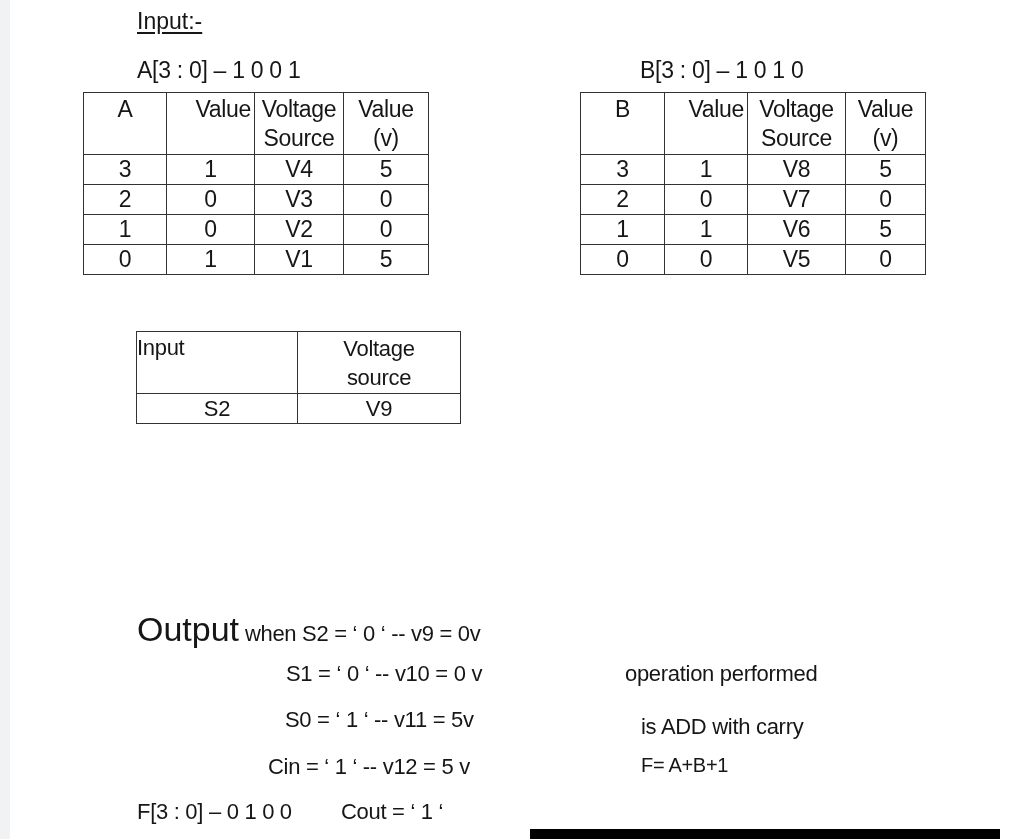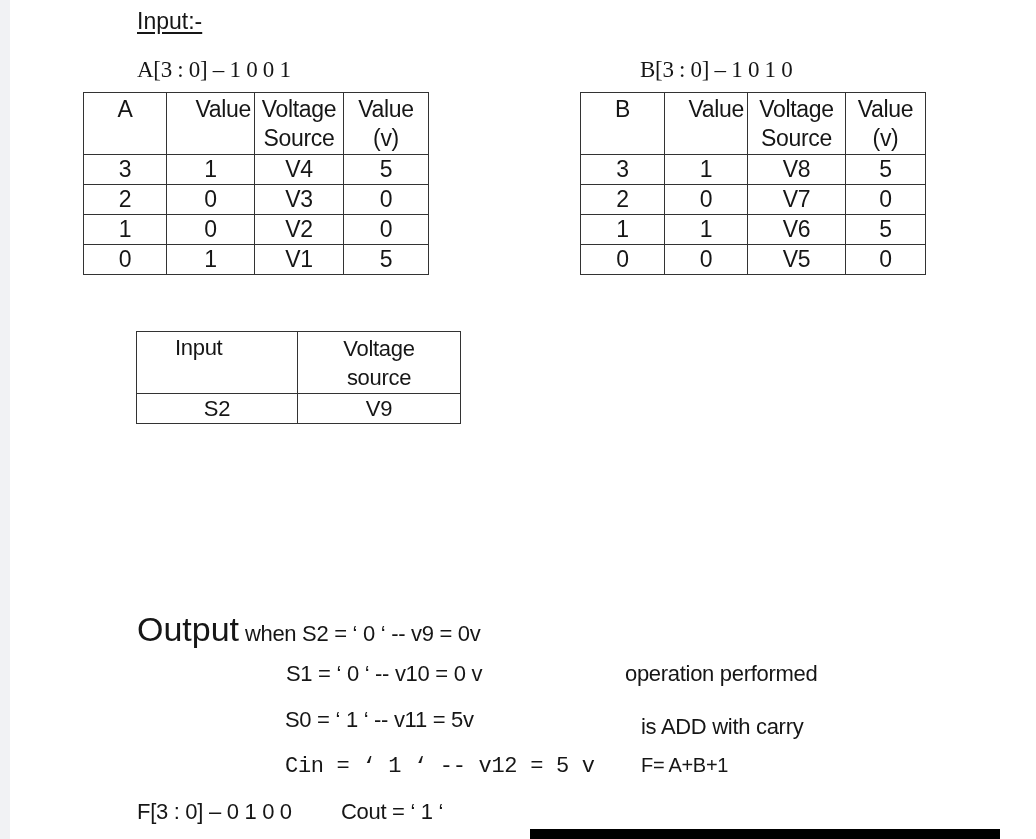--- a/index.html
+++ b/index.html
@@ -3,21 +3,21 @@
 <meta charset="utf-8">
 <style>
   html, body { margin: 0; padding: 0; }
   body {
     width: 1036px; height: 839px; position: relative; overflow: hidden;
     background: #ffffff; color: #161616;
     font-family: "Liberation Sans", sans-serif;
   }
   .left-strip { position: absolute; left: 0; top: 0; width: 10px; height: 839px; background: #f1f2f4; }
   .abs { position: absolute; white-space: nowrap; }
-  .t { font-size: 23px; letter-spacing: -0.3px; font-family: Liberation Serif, serif; }
+  .t { font-size: 23px; letter-spacing: -0.3px; }
   .heading { left: 137px; top: 8px; font-size: 23px; text-decoration: underline; text-underline-offset: 3px; }
   .bus-a { left: 137px; top: 57px; }
   .bus-b { left: 640px; top: 57px; }
 
   table.grid { position: absolute; border-collapse: collapse; table-layout: fixed; }
   table.grid td, table.grid th {
     border: 1.5px solid #333; padding: 0; text-align: center; vertical-align: top;
     font-size: 23px; font-weight: normal; line-height: 28px; letter-spacing: -0.3px;
   }
   table.grid thead th { height: 59px; padding-top: 2px; }
@@ -131,36 +131,36 @@
   </tbody>
 </table>
 
 <table class="grid" id="tbl-ctl">
   <colgroup>
       <col style="width:161px">
       <col style="width:163px">
     </colgroup>
   <thead>
     <tr>
-      <th style="text-align:left;padding-left:38px;">Input</th>
+      <th style="text-align:left;">Input</th>
       <th class="hdr-vs"><span>Voltage</span><br><span>source</span></th>
     </tr>
   </thead>
   <tbody>
     <tr>
       <td>S2</td>
       <td>V9</td>
     </tr>
   </tbody>
 </table>
 
 <div class="abs out-line" style="left:137px; top:610px;"><span class="bold">Output</span><span> when S2 = ‘ 0 ‘ -- v9 = 0v</span></div>
 <div class="abs out-line" style="left:286px; top:661px;">S1 = ‘ 0 ‘  --  v10 = 0 v</div>
 <div class="abs out-line" style="left:285px; top:707px;">S0 = ‘ 1 ‘  --  v11 = 5v</div>
-<div class="abs out-line" style="left:285px; top:754px;font-family:Liberation Mono, monospace;">Cin = ‘ 1 ‘ --  v12 = 5 v</div>
+<div class="abs out-line" style="left:268px; top:754px;">Cin = ‘ 1 ‘ --  v12 = 5 v</div>
 <div class="abs out-line" style="left:137px; top:799px;">F[3 : 0] – 0 1 0 0</div>
 <div class="abs out-line" style="left:341px; top:799px;">Cout = ‘ 1 ‘</div>
 
 <div class="abs out-line" style="left:625px; top:661px;">operation performed</div>
 <div class="abs out-line" style="left:641px; top:707px;margin-top:7px;">is ADD with carry</div>
 <div class="abs out-line" style="left:641px; top:754px; font-size:20px;">F= A+B+1</div>
 
 <div class="bottom-bar"></div>
 
 </body></html>

